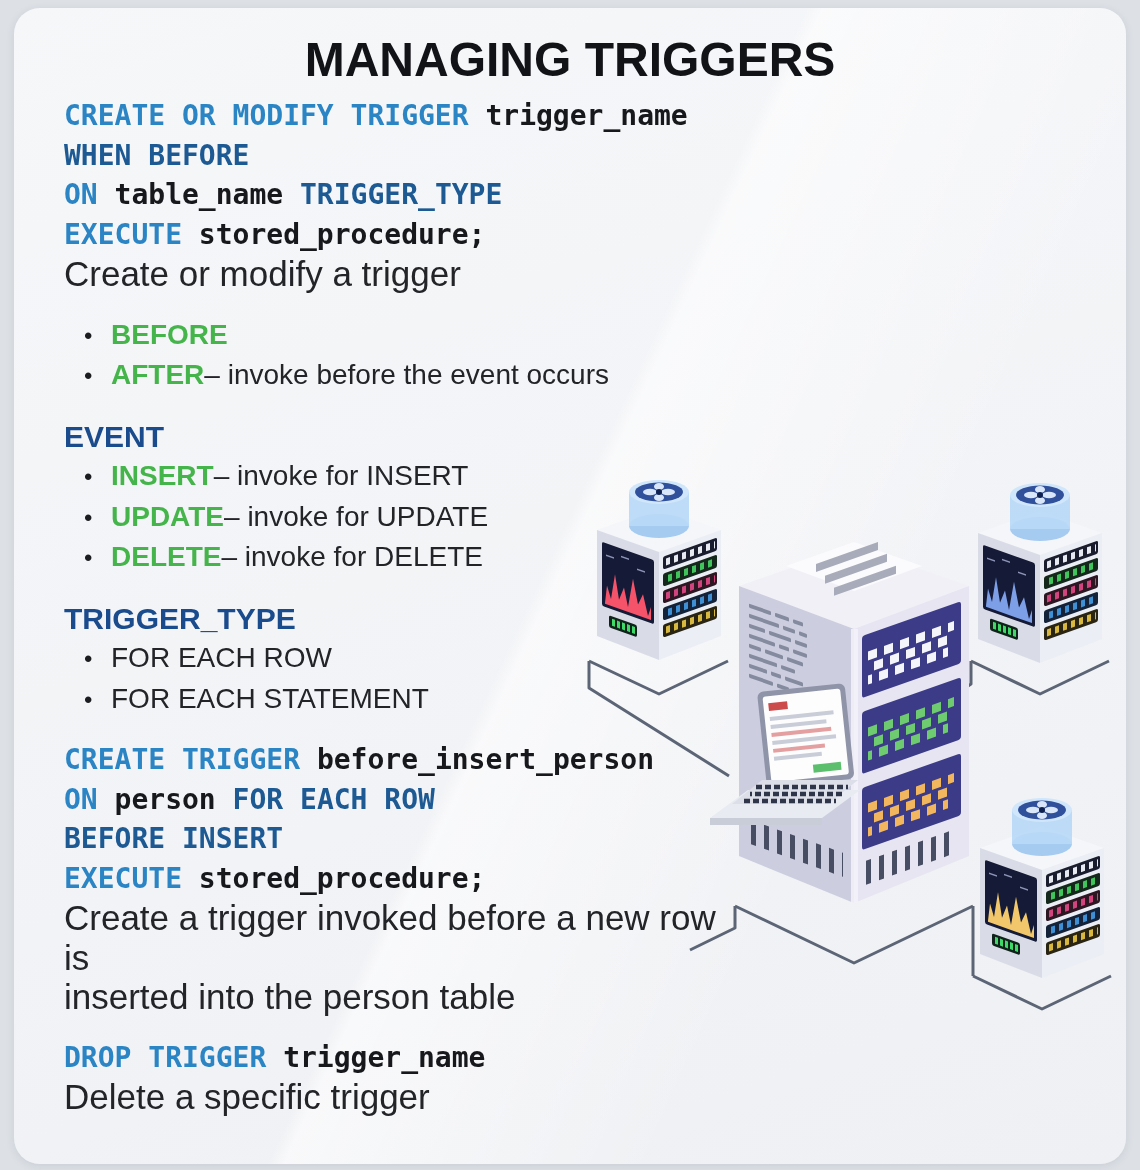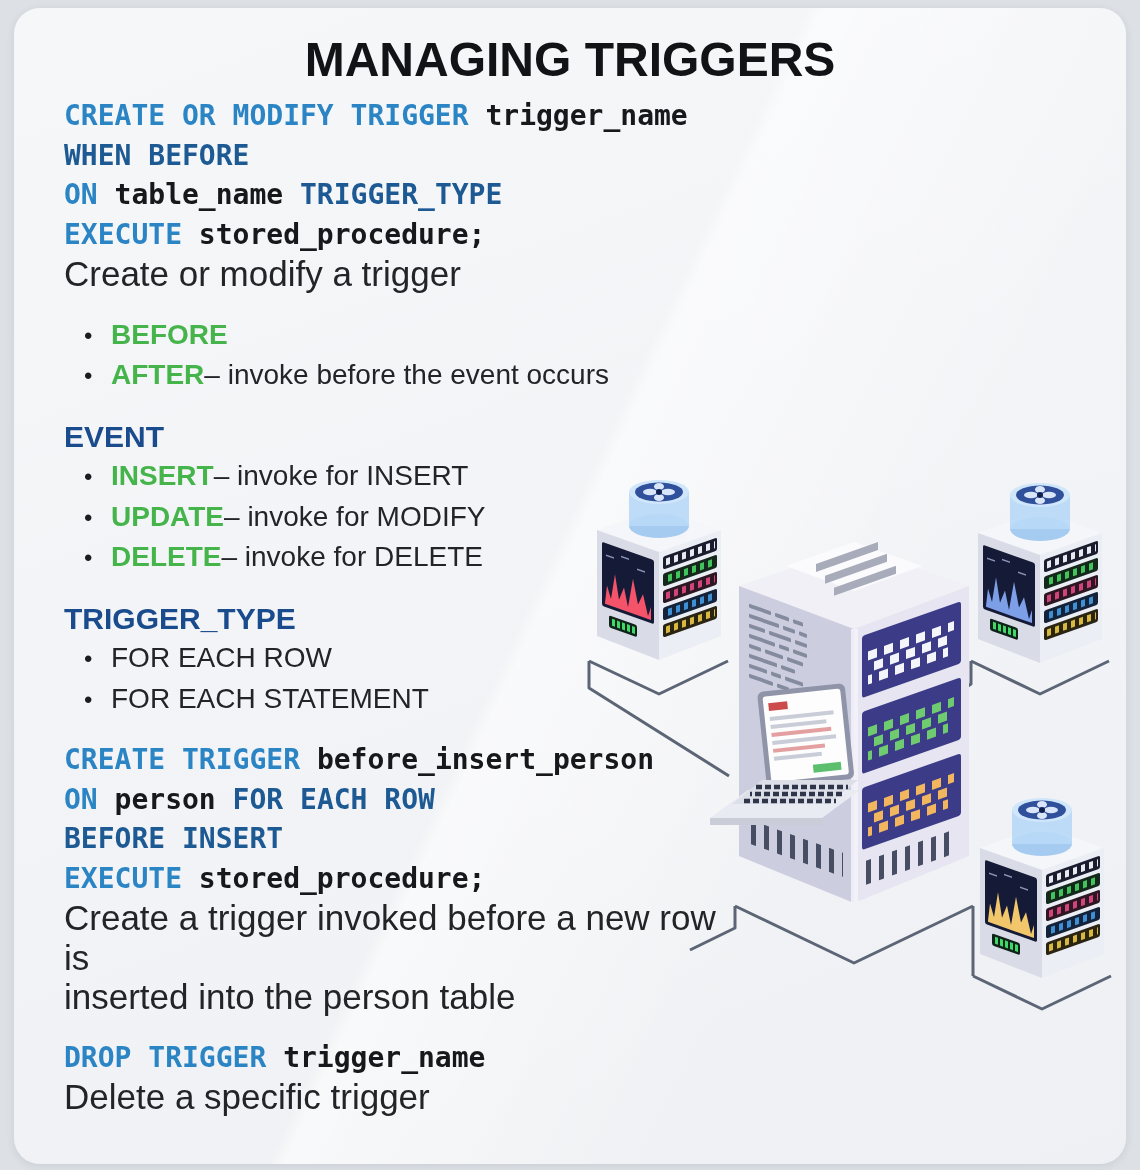--- a/index.html
+++ b/index.html
@@ -86,21 +86,21 @@
       <div class="sec-heading">EVENT</div>
       <ul class="bullets">
         <li>
             <span class="dot">•</span>
             <span class="green-kw">INSERT</span>
             <span>– invoke for INSERT</span>
           </li>
         <li>
             <span class="dot">•</span>
             <span class="green-kw">UPDATE</span>
-            <span>– invoke for MODIFY</span>
+            <span>– invoke for UPDATE</span>
           </li>
         <li>
             <span class="dot">•</span>
             <span class="green-kw">DELETE</span>
             <span>– invoke for DELETE</span>
           </li>
       </ul>
     </section>
 
     <section class="gap">

